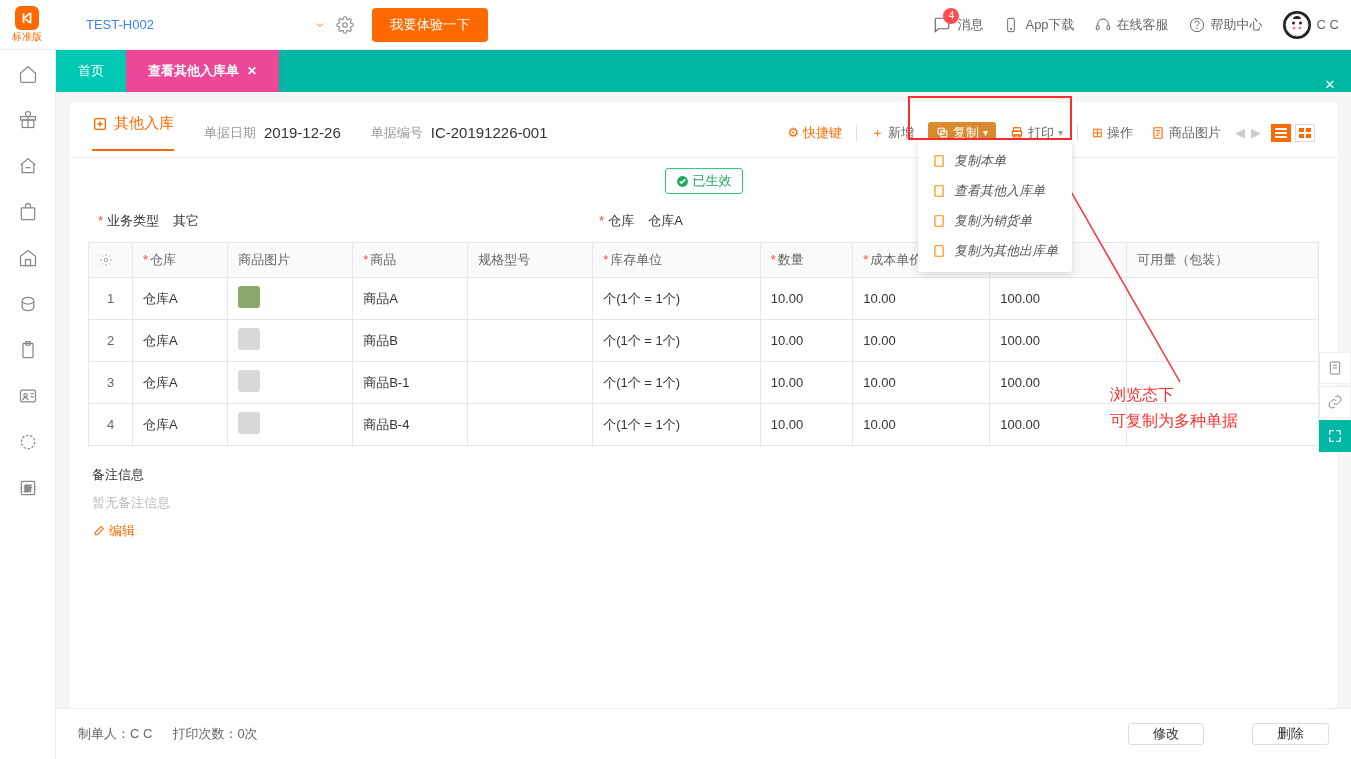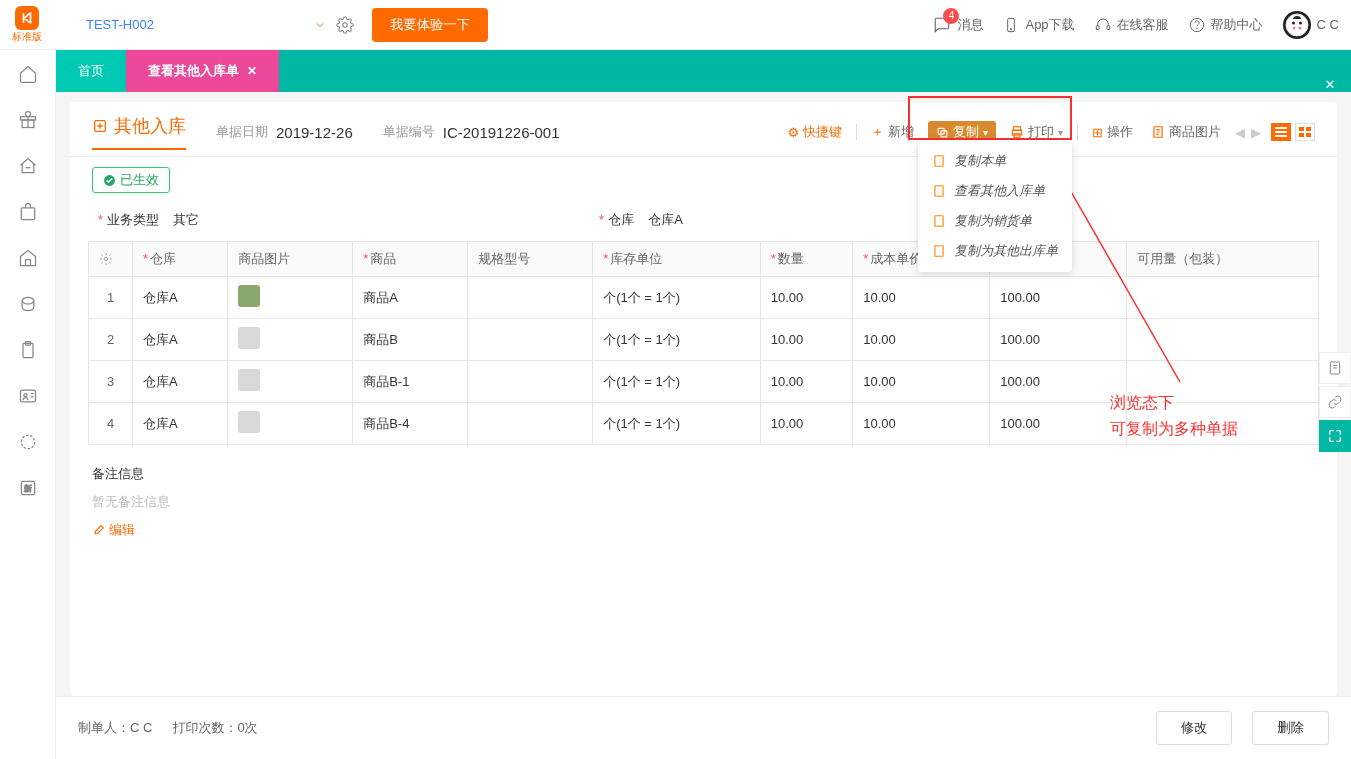--- a/index.html
+++ b/index.html
@@ -33,21 +33,21 @@
 .tab.home { background:#00c9b3; }
 .tab.active { background:#ec4899;font-weight:bold; }
 .tab .close { font-size:12px; }
 .tabbar .spacer { flex:1; }
 .tabbar .tab-close { width:42px; display:flex; align-items:center; justify-content:center; cursor:pointer; }
 
 
 .content-wrap { flex:1; padding:10px 14px 0 14px; display:flex; flex-direction:column; min-height:0; position:relative; }
 .card { background:#fff; border-radius:4px; flex:1; display:flex; flex-direction:column; min-height:0; position:relative; }
 .card-header { display:flex; align-items:center; padding:12px 22px 6px 22px; border-bottom:1px solid #eee; gap:14px; }
-.card-tab-label { display:flex; align-items:center; gap:6px; color:#ff6a00; font-size:18px; border-bottom:2px solid #ff6a00; padding-bottom:10px; }
+.card-tab-label { display:flex; align-items:center; gap:6px; color:#ff6a00; font-size:15px; border-bottom:2px solid #ff6a00; padding-bottom:16px; }
 .card-tab-label .ic { color:#ff6a00; }
 .meta { color:#999; margin-left:16px; display:flex; align-items:center; gap:8px; }
 .meta .val { color:#333; font-size:15px; }
 .toolbar { margin-left:auto; display:flex; align-items:center; gap:10px; }
 .tb-btn { display:flex; align-items:center; gap:4px; color:#666; cursor:pointer; font-size:13px; padding:2px 4px; }
 .tb-btn.orange { color:#ff6a00; }
 .tb-btn.orange-ic .ic { color:#ff6a00; }
 .tb-btn .ic { font-size:13px; }
 .tb-copy { background:#d98a2e; color:#fff; padding:2px 8px; border-radius:3px; display:flex; align-items:center; gap:4px; }
 .tb-copy .chev { font-size:10px; }
@@ -59,21 +59,21 @@
 
 
 .red-box { position:absolute; border:2px solid #ff2e2e; pointer-events:none; }
 
 
 .dropdown { position:absolute; background:#fff; box-shadow:0 2px 8px rgba(0,0,0,.15); border-radius:3px; padding:6px 0; min-width:140px; z-index:20;font-style:italic; }
 .dd-item { padding:6px 14px; display:flex; align-items:center; gap:8px; color:#555; cursor:pointer; }
 .dd-item .ic { color:#ff8a00; }
 
 
-.status-row { padding:10px 22px 0 22px; display:flex; justify-content:flex-start; }
+.status-row { padding:10px 22px 0 22px; display:flex; justify-content:center; }
 .status-badge { border:1px solid #2ecc71; color:#1fa85f; padding:3px 10px; border-radius:3px; display:flex; align-items:center; gap:4px; font-size:13px; }
 
 
 .form-row { display:flex; padding:18px 28px 12px 28px; gap:80px;text-align:right; }
 .form-item { display:flex; align-items:center; gap:14px; }
 .form-item .lbl { color:#333; }
 .req { color:#ff4d4f; margin-right:4px; }
 
 
 .table-wrap { padding:0 18px 10px 18px; }
@@ -95,21 +95,21 @@
 .edit-link { color:#ff6a00; display:flex; align-items:center; gap:4px; cursor:pointer;text-align:center; }
 
 
 .annotation { position:absolute; color:#ff2e2e; font-size:16px; line-height:1.6; pointer-events:none; }
 .arrow-svg { position:absolute; pointer-events:none; }
 
 
 .footer { background:#fff; border-top:1px solid #eee; padding:14px 22px; display:flex; align-items:center; gap:20px; }
 .footer .info { color:#666; }
 .footer .spacer { flex:1; }
-.footer button { background:#fff; border:1px solid #ddd; padding:7px 24px; border-radius:3px; cursor:pointer; color:#333; }
+.footer button { background:#fff; border:1px solid #ddd; padding:1px 24px; border-radius:3px; cursor:pointer; color:#333;margin-left:28px; }
 
 
 .right-float { position:absolute; right:0; top:260px; display:flex; flex-direction:column; gap:2px; }
 .rf-item { width:32px; height:32px; background:#fff; border:1px solid #eee; display:flex; align-items:center; justify-content:center; cursor:pointer; color:#888; }
 .rf-item.active { background:#00b7a3; color:#fff; border-color:#00b7a3; }
 
 .ic { display:inline-flex; }
 svg { display:block; }
 </style>
 </head>
@@ -515,21 +515,21 @@
 
           <svg class="arrow-svg" style="top:30px; left:960px;" width="170" height="260">
             <defs>
                 <marker id="ah" markerWidth="10" markerHeight="10" refX="2" refY="3" orient="auto">
                   <path d="M0,0 L0,6 L8,3 z" fill="#ff2e2e"></path>
                 </marker>
               </defs>
             <line x1="150" y1="250" x2="16" y2="16" stroke="#ff2e2e" stroke-width="1.5" marker-end="url(#ah)"></line>
           </svg>
 
-          <div class="annotation" style="top:288px; left:1040px;">
+          <div class="annotation" style="top:280px; left:1040px;">
             <div>浏览态下</div>
             <div>可复制为多种单据</div>
           </div>
 
         </div>
 
         <div class="right-float">
           <div class="rf-item">
               <svg width="16" height="16" viewBox="0 0 24 24" fill="none" stroke="currentColor" stroke-width="1.5">
                 <rect x="5" y="3" width="14" height="18" rx="1"></rect>

